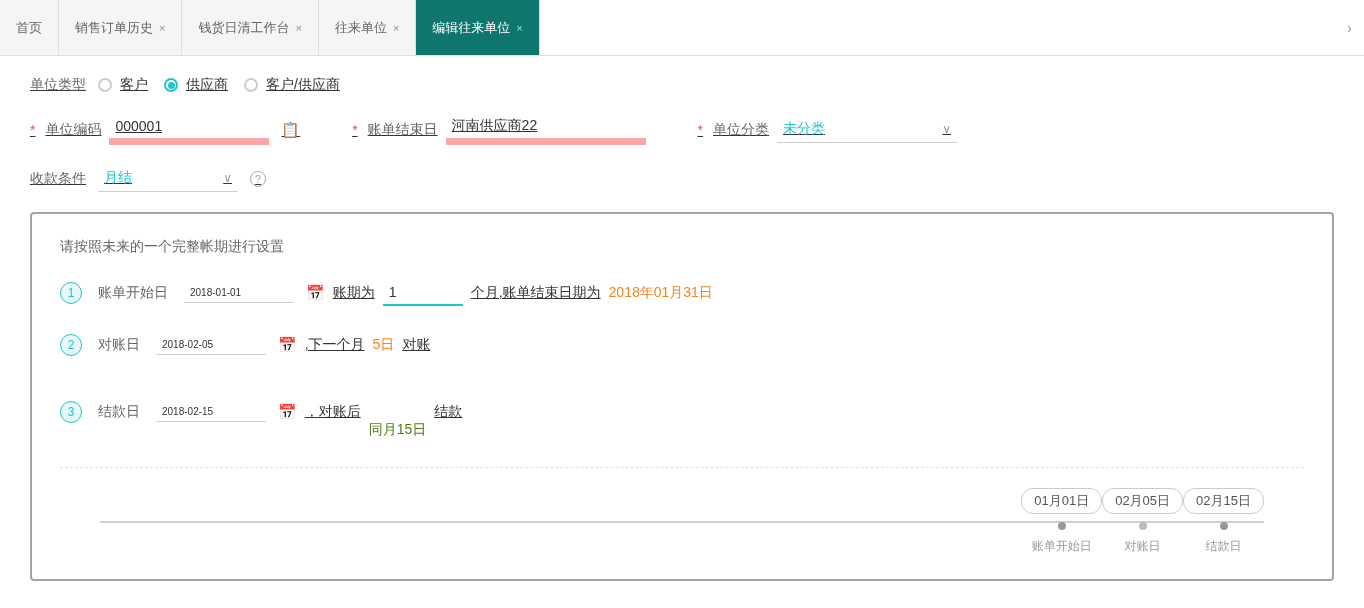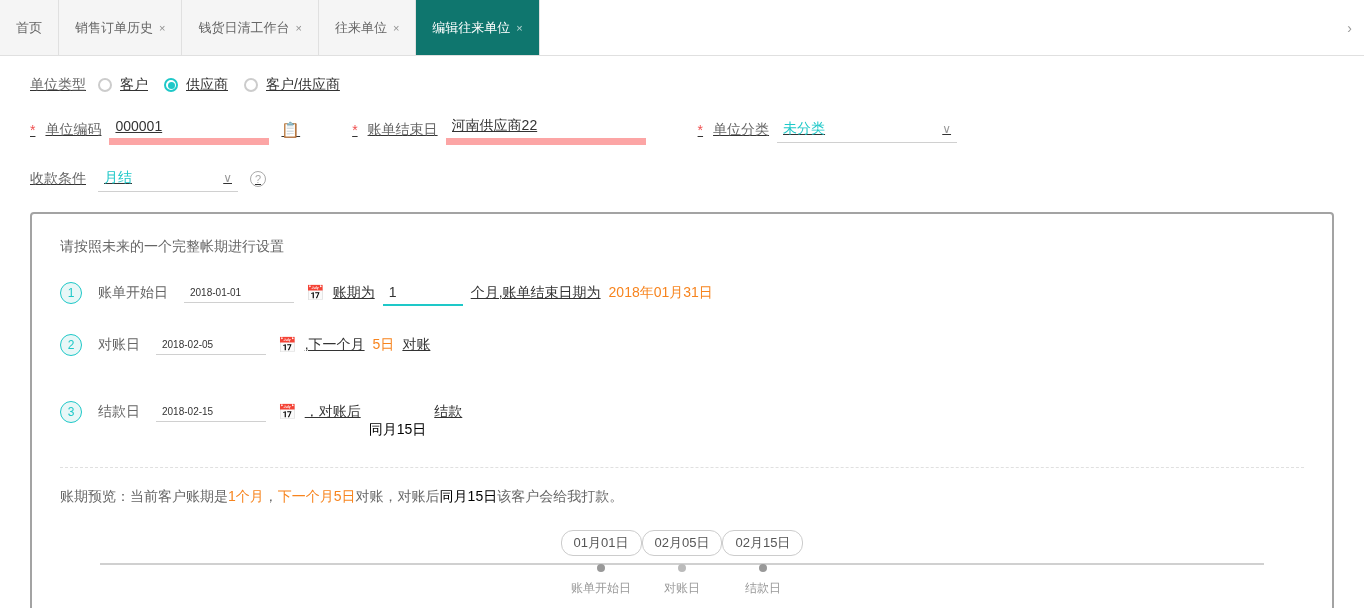--- a/index.html
+++ b/index.html
@@ -158,41 +158,41 @@
       border-bottom: 2px solid #1ec8c8;
       padding: 4px 6px;
       font-size: 14px;
       color: #333;
       outline: none;
       background: transparent;
       width: 80px;
     }
 
     .text-orange { color: #f7841e; }
-    .text-teal { color: #000000; margin-top: 37px; }
+    .text-teal { color: #4d7c0f; margin-top: 37px; }
     .text-normal { color: #333; text-decoration: underline; }
 
     
     .preview-text {
       font-size: 14px;
       color: #666;
       margin-bottom: 24px;
     }
     .timeline-line {
       position: absolute;
       left: 40px; right: 40px;
       top: 50%;
       transform: translateY(-50%);
       height: 2px;
       background: #d0d0d0;
       z-index: 0;
     }
     .timeline-nodes {
       display: flex;
-      justify-content: center;
+      justify-content: flex-end;
       width: 100%;
       position: relative;
       z-index: 1;
     }
     .timeline-node {
       display: flex;
       flex-direction: column;
       align-items: center;
       gap: 8px;
     }
@@ -360,23 +360,20 @@
         <input class="input-date" type="text" value="2018-02-15" style="">
         <span class="cal-icon">📅</span>
         <span class="text-normal">，对账后</span>
         <span class="text-teal">同月15日</span>
         <span class="text-normal">结款</span>
       </div>
     </div>
 
     <div class="section-divider"></div>
 
-    <div class="preview-text">
-      <span>账期预览：当前客户账期是</span><span class="text-orange">1个月</span><span>，</span><span class="text-orange">下一个月5日</span><span>对账，对账后</span><span class="text-teal">同月15日</span><span>该客户会给我打款。</span>
-    </div>
 
     <div style="position:relative; padding: 0 40px;">
       <div class="timeline-line"></div>
       <div class="timeline-nodes">
         <div class="timeline-node">
           <div class="node-pill">01月01日</div>
           <div class="node-dot start"></div>
           <div class="node-label">账单开始日</div>
         </div>
         <div class="timeline-node">

